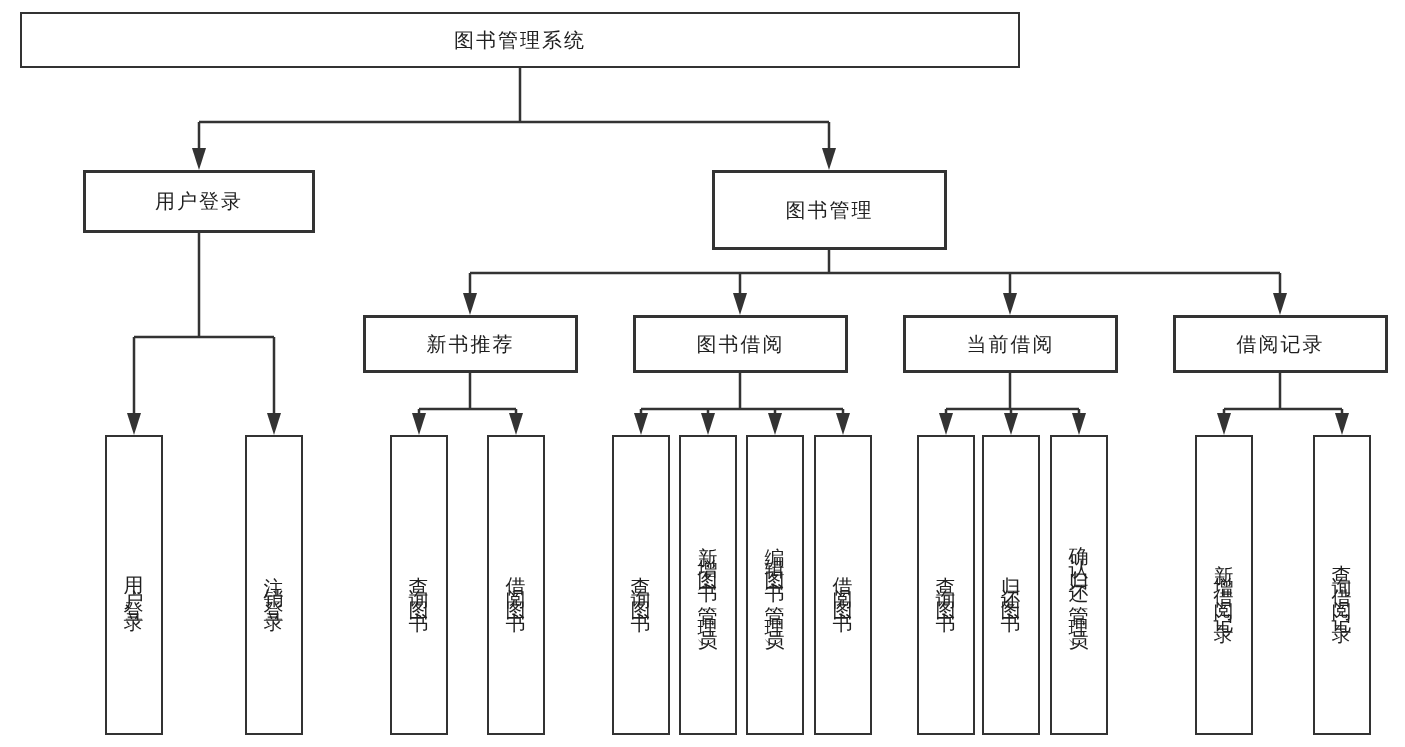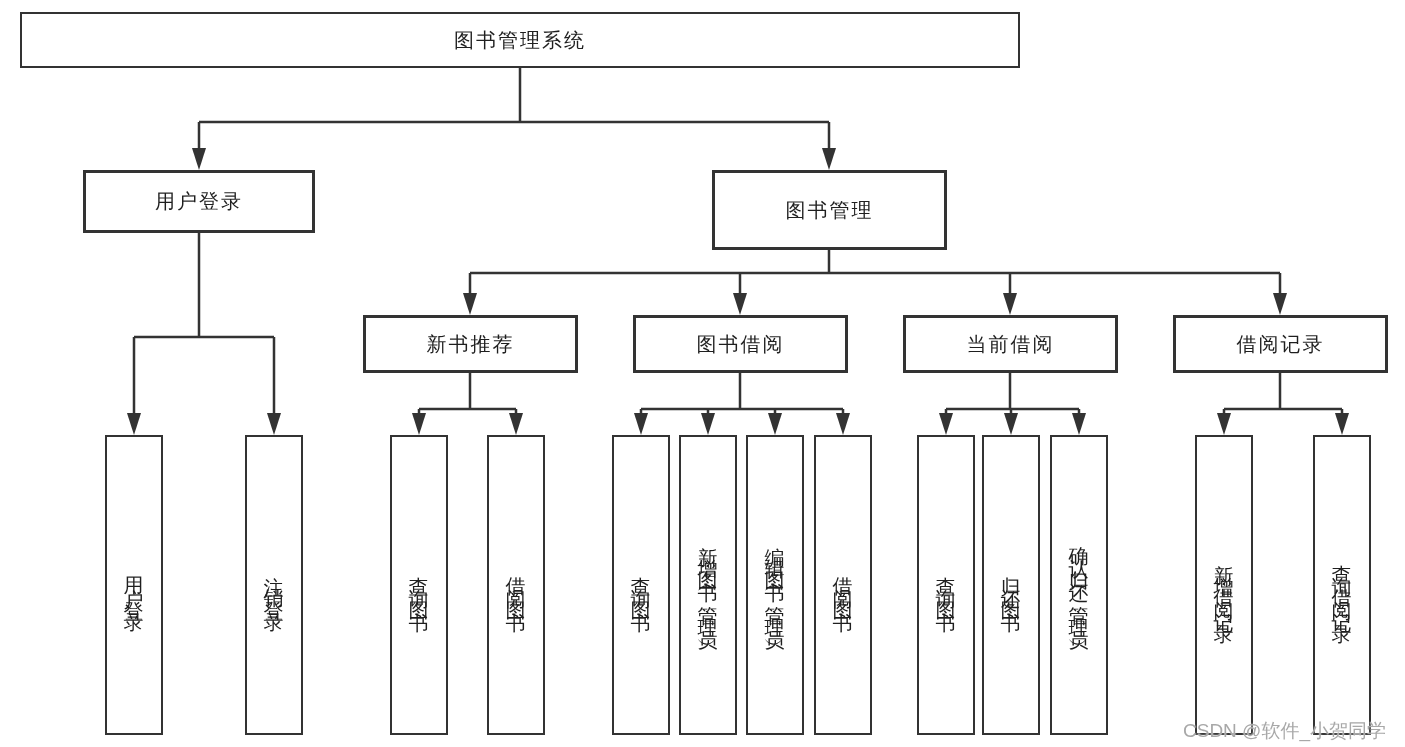--- a/index.html
+++ b/index.html
@@ -122,15 +122,14 @@
     <span class="vtxt">确认归还（管理员）</span>
   </div>
 
   <div class="node leaf" style="left:1195px;top:435px;width:58px;height:300px;">
     <span class="vtxt">新增借阅记录</span>
   </div>
   <div class="node leaf" style="left:1313px;top:435px;width:58px;height:300px;">
     <span class="vtxt">查询借阅记录</span>
   </div>
 
-  <div class="watermark">CSDN @软件_小贺同学</div>
 
 </div>
 
 </body></html>

